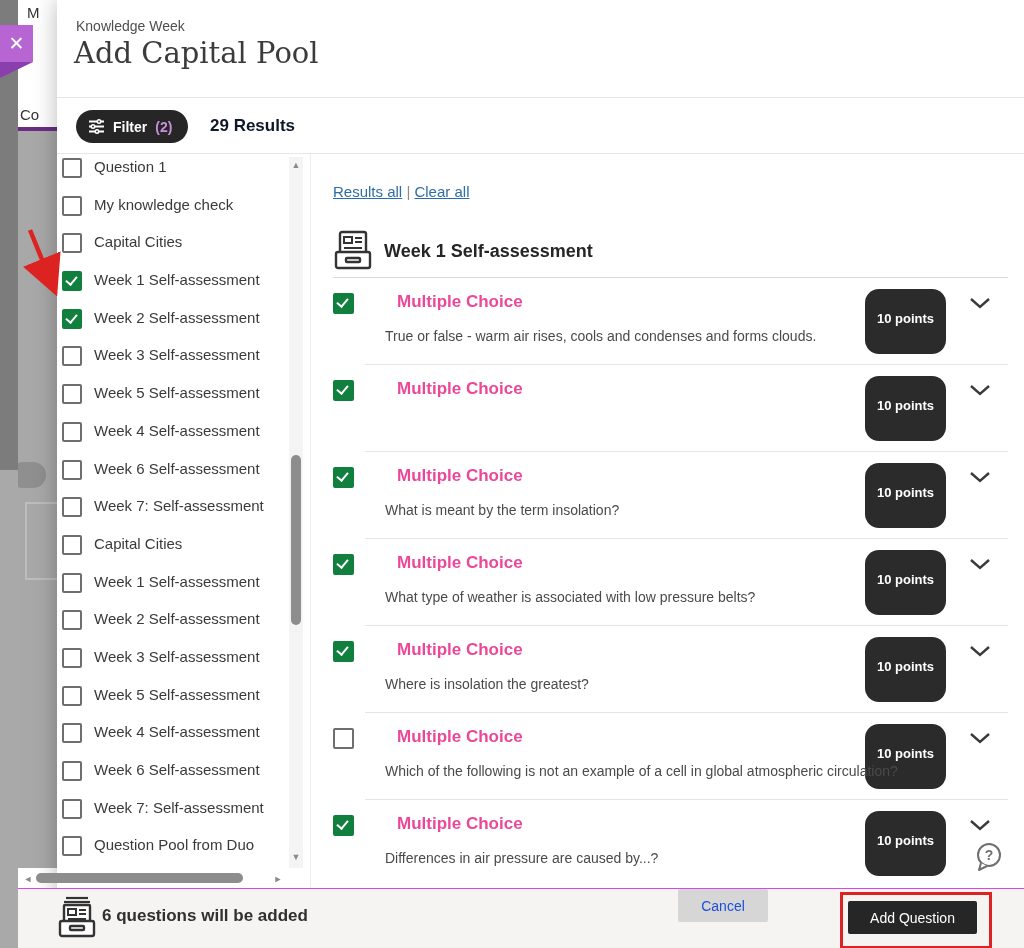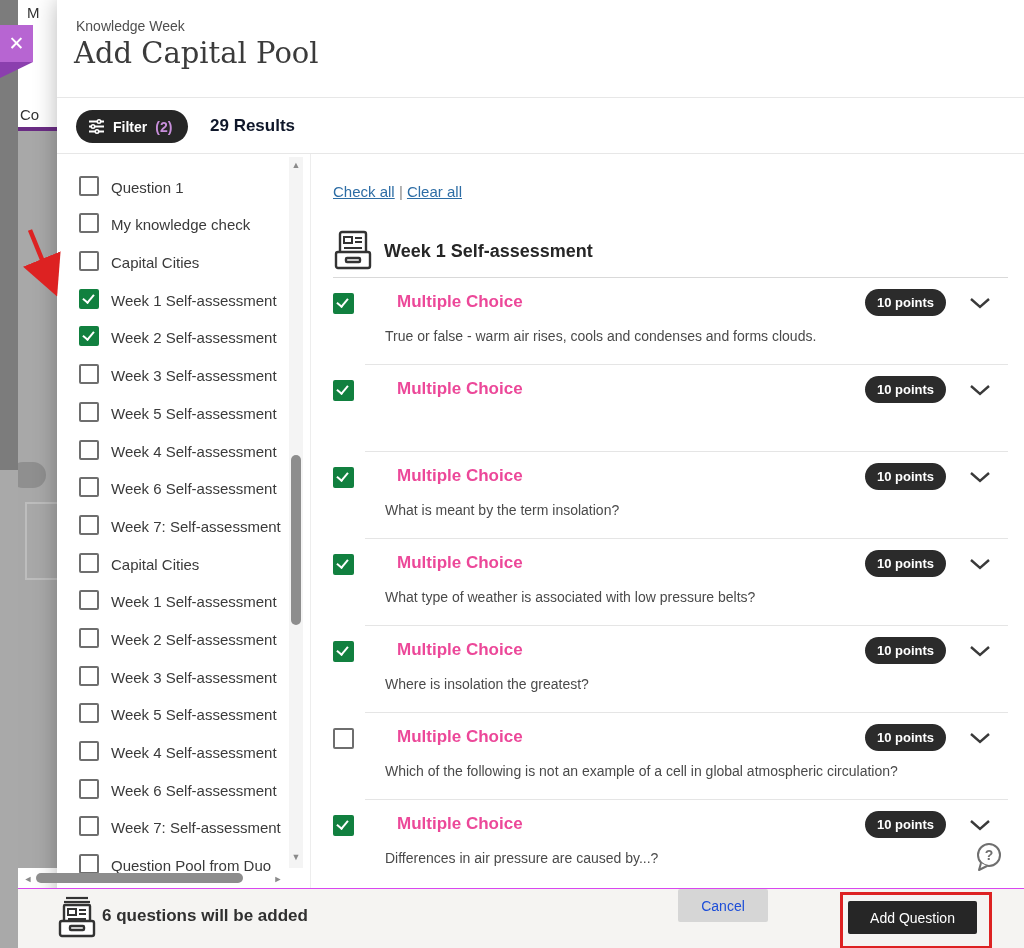--- a/index.html
+++ b/index.html
@@ -30,21 +30,21 @@
   .filter-btn{left:76px;top:110px;height:33px;padding:0 16px 0 12px;border-radius:17px;
       background:#262626;color:#fff;display:flex;align-items:center;gap:8px;font-size:14px;
       font-weight:bold;border:none;cursor:pointer;}
   .filter-count{color:#c88fdb;font-weight:bold;}
   .results{left:210px;top:116px;font-size:17px;font-weight:bold;color:#0f172a;}
 
   .vdiv{left:310px;top:154px;width:1px;height:734px;background:#ededed;}
 
   
   .pools{left:62px;top:158px;width:226px;}
-  .pool-item{height:37.7px;display:flex;align-items:flex-end;gap:12px;cursor:pointer;margin-left:17px;}
+  .pool-item{height:37.7px;display:flex;align-items:flex-start;gap:12px;cursor:pointer;}
   .cb{width:16px;height:16px;border:2px solid #6e6e6e;border-radius:2px;background:#fff;
       flex:0 0 auto;position:relative;}
   .cb.checked{background:#11803f;border-color:#11803f;}
   .cb.checked::after{content:"";position:absolute;left:4px;top:1px;width:5px;height:9px;
       border:solid #fff;border-width:0 2px 2px 0;transform:rotate(40deg);}
   .pool-label{font-size:15px;color:#3a3a3a;white-space:nowrap;}
 
   
   .vtrack{left:289px;top:157px;width:14px;height:711px;background:#f4f4f4;}
   .vthumb{left:291px;top:455px;width:10px;height:170px;border-radius:5px;background:#8d8d8d;}
@@ -64,21 +64,21 @@
   .pool-hd-icon{left:333px;top:229px;}
   .pool-hd-title{left:384px;top:241px;font-size:18px;font-weight:bold;color:#262626;}
   .pool-hd-div{left:333px;top:277px;width:675px;height:1px;background:#d9d9d9;}
 
   .rows{left:333px;top:278px;width:675px;}
   .q-row{position:relative;height:87px;}
   .q-row:not(:last-child)::after{content:"";position:absolute;left:32px;right:0;bottom:0;
       height:1px;background:#e5e5e5;}
   .q-cb{position:absolute;left:0;top:15px;width:17px;height:17px;}
   .q-title{position:absolute;left:64px;top:14px;font-size:17px;font-weight:bold;color:#ec4899;}
-  .q-badge{position:absolute;right:62px;top:11px;height:27px;line-height:27px;padding:0 12px;
+  .q-badge{position:absolute;right:62px;top:11px;height:33px;line-height:27px;padding:16px 12px;
       border-radius:14px;background:#2b2b2b;color:#fff;font-size:13px;font-weight:bold;}
   .q-chev{position:absolute;right:16px;top:18px;cursor:pointer;}
   .q-text{position:absolute;left:52px;top:50px;font-size:14px;color:#4a4a4a;}
 
   .help{left:973px;top:841px;width:32px;height:32px;cursor:pointer;}
 
   
   .bar{left:18px;top:888px;width:1006px;height:60px;background:#f5f4f2;border-top:1px solid #d946ef;}
   .bar-icon{position:absolute;left:39px;top:7px;}
   .bar-text{position:absolute;left:84px;top:17px;font-size:17px;font-weight:bold;color:#303030;}
@@ -252,21 +252,21 @@
   <svg class="abs red-arrow" width="52" height="88">
     <defs>
       <marker id="ah" markerWidth="9" markerHeight="9" refX="6" refY="4.5" orient="auto">
         <path d="M0,0 L9,4.5 L0,9 z" fill="#dd2222"></path>
       </marker>
     </defs>
     <line x1="12" y1="8" x2="34" y2="62" stroke="#dd2222" stroke-width="4.5" marker-end="url(#ah)"></line>
   </svg>
 
   <div class="abs sel-row">
-    <a>Check all</a>
+    <a>Results all</a>
     <span>|</span>
     <a>Clear all</a>
   </div>
 
   <svg class="abs pool-hd-icon" width="40" height="44">
     <g fill="#fff" stroke="#333" stroke-width="2.4" stroke-linejoin="round">
       <rect x="7" y="3" width="26" height="26" rx="2"></rect>
     </g>
     <g stroke="#333" stroke-width="2" fill="none">
       <rect x="11" y="8" width="8" height="6"></rect>

